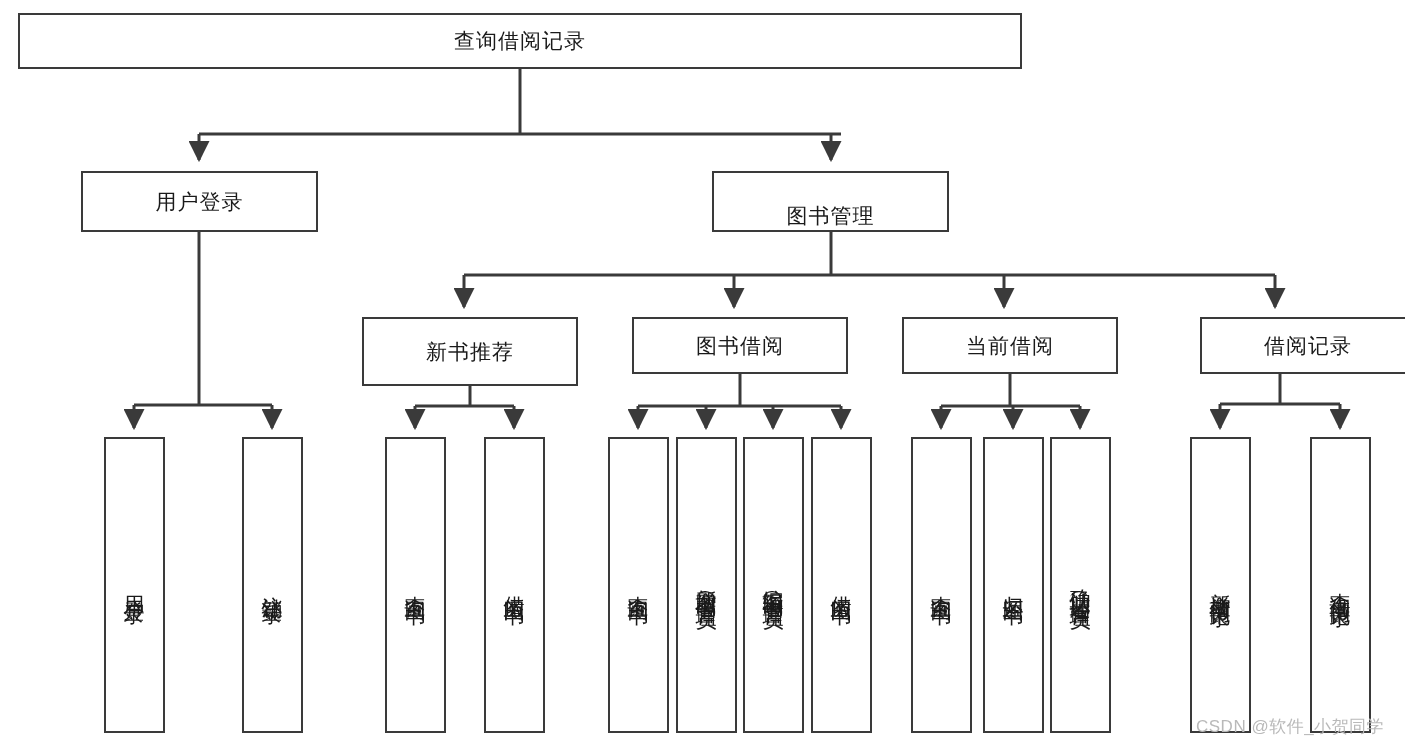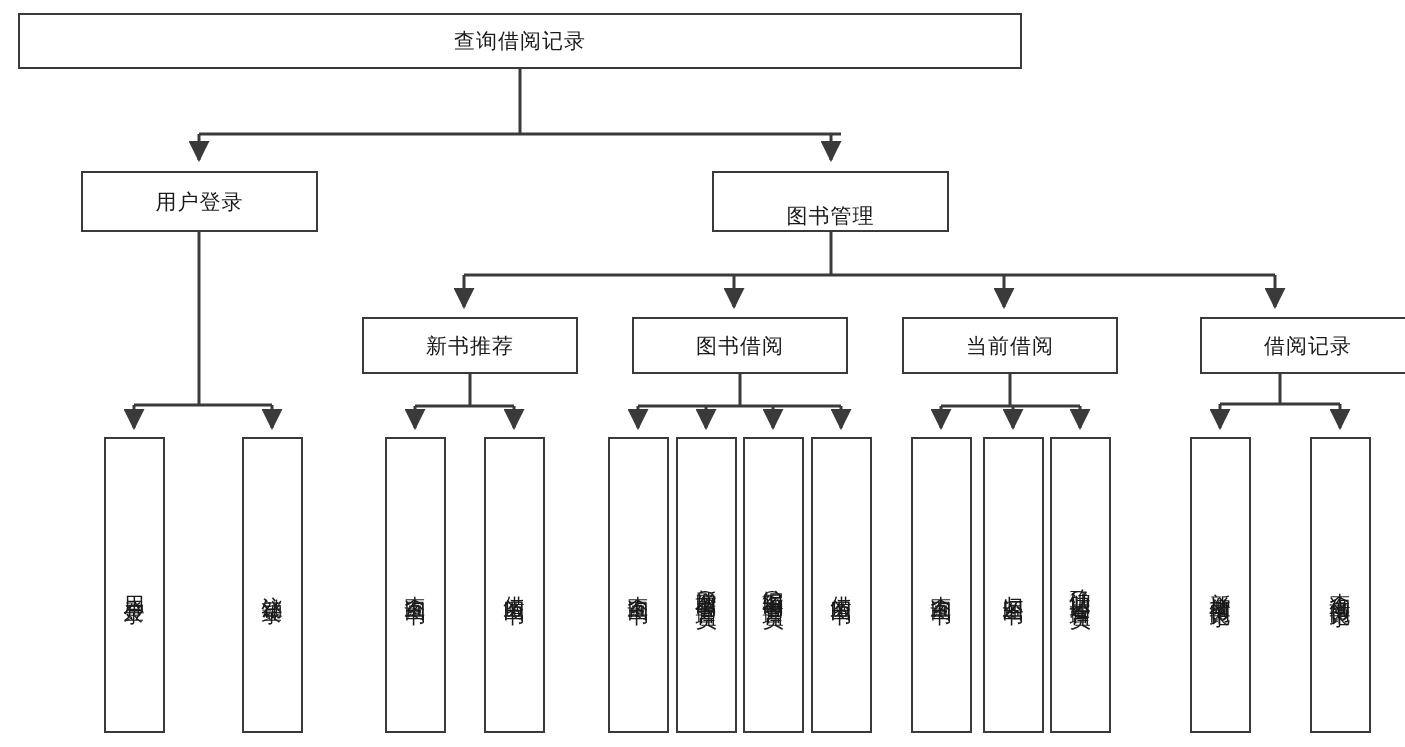--- a/index.html
+++ b/index.html
@@ -118,21 +118,21 @@
   <div id="nodes">
       <div class="node horiz" style="left: 18px; top: 13px; width: 1004px; height: 56px;">
         <span class="label">查询借阅记录</span>
       </div>
       <div class="node horiz" style="left: 81px; top: 171px; width: 237px; height: 61px;">
         <span class="label">用户登录</span>
       </div>
       <div class="node horiz" style="left: 712px; top: 171px; width: 237px; height: 61px; align-items: flex-end;">
         <span class="label">图书管理</span>
       </div>
-      <div class="node horiz" style="left: 362px; top: 317px; width: 216px; height: 57px;">
+      <div class="node horiz" style="left: 362px; top: 317px; width: 216px; height: 69px;">
         <span class="label">新书推荐</span>
       </div>
       <div class="node horiz" style="left: 632px; top: 317px; width: 216px; height: 57px; justify-content: center;">
         <span class="label">图书借阅</span>
       </div>
       <div class="node horiz" style="left: 902px; top: 317px; width: 216px; height: 57px;">
         <span class="label">当前借阅</span>
       </div>
       <div class="node horiz" style="left: 1172px; top: 317px; width: 216px; height: 57px; margin-left: 28px;">
         <span class="label">借阅记录</span>
@@ -171,13 +171,14 @@
         <span class="label">确认归还（管理员）</span>
       </div>
       <div class="node vert" style="left: 1190px; top: 437px; width: 61px; height: 296px;">
         <span class="label">新增借阅记录</span>
       </div>
       <div class="node vert" style="left: 1310px; top: 437px; width: 61px; height: 296px;">
         <span class="label">查询借阅记录</span>
       </div>
     </div>
 
+  <div class="watermark" style="left:1196px; top:715px;">CSDN @软件_小贺同学</div>
 </div>
 
 </body></html>

